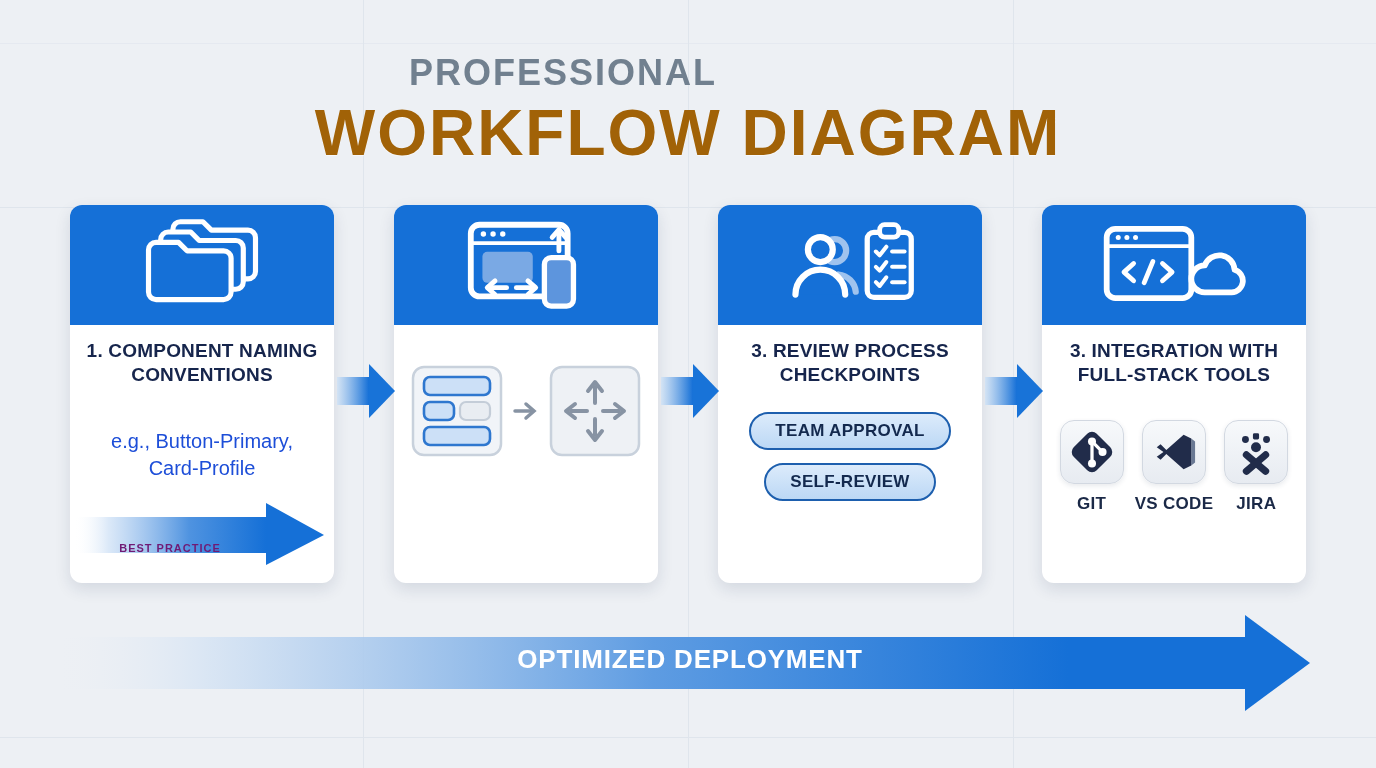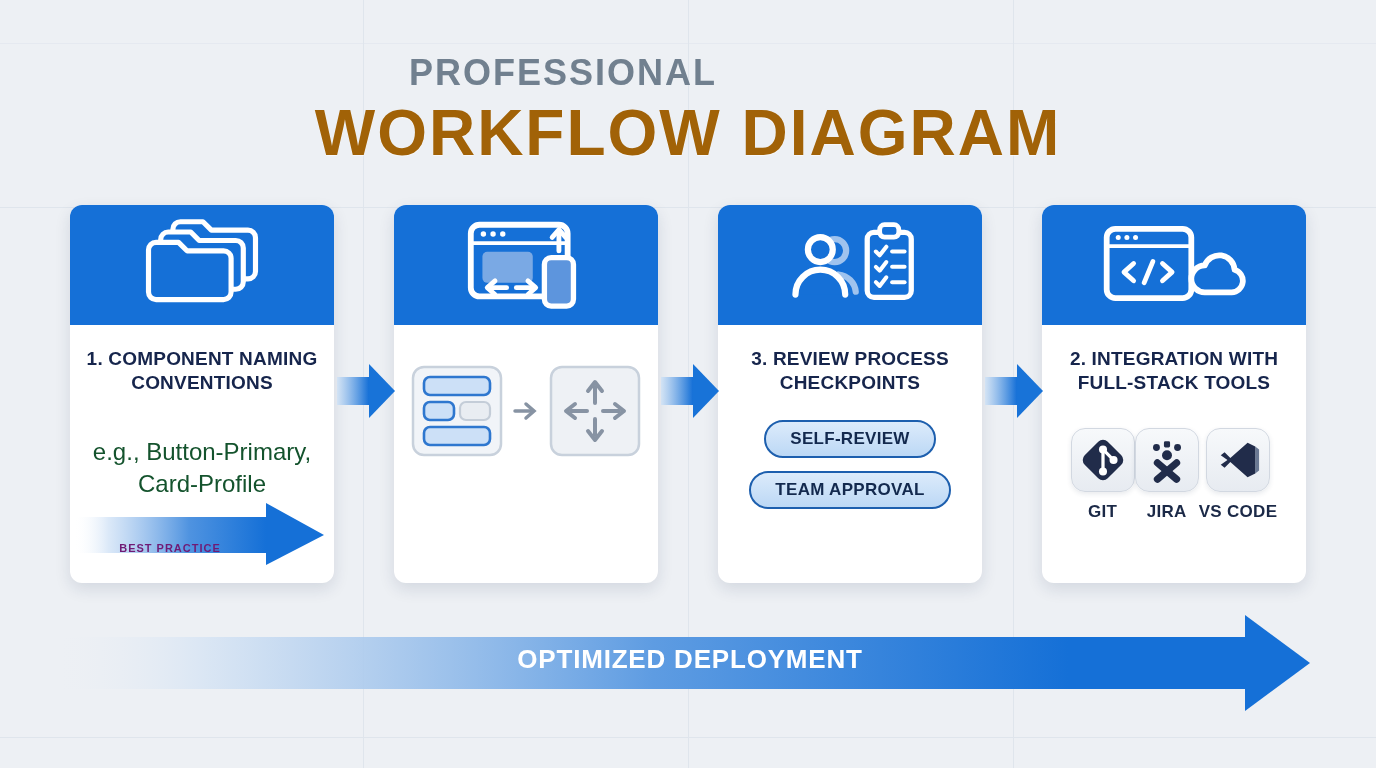--- a/index.html
+++ b/index.html
@@ -33,30 +33,30 @@
     display:flex; flex-direction:column; align-items:center;
   }
   .card1{ left:70px; } .card2{ left:394px; } .card3{ left:718px; } .card4{ left:1042px; }
   .card-header {
     width:264px; height:120px; background:#1570d7;
     border-radius:12px 12px 0 0;
     display:flex; align-items:center; justify-content:center;
     flex:none;
   }
   .card-heading {
-    margin-top:22px; text-align:center;
+    margin-top:14px; text-align:center;
     font-size:19px; font-weight:800; line-height:1.28; color:#16254c;
     letter-spacing:.2px;
   }
   .hw1{ max-width:232px; } .hw2{ max-width:178px; } .hw3{ max-width:212px; } .hw4{ max-width:246px; }
 
   
   .example {
     margin-top:40px; text-align:center; max-width:220px;
-    font-size:24px; line-height:1.35; color:#14532d;
+    font-size:20px; line-height:1.35; color:#1d4ed8;
   }
   .ribbon { position:absolute; left:4px; bottom:16px; width:250px; height:66px; }
   .ribbon-label {
     position:absolute; left:0; top:14px; width:192px; height:66px;
     display:flex; align-items:center; justify-content:center;
     color:#701a75; font-size:11px; font-weight:800; letter-spacing:1px;
     white-space:nowrap;
   }
 
   
@@ -65,21 +65,21 @@
   
   .pill-stack { margin-top:24px; display:flex; flex-direction:column; align-items:center; gap:13px; }
   .pill {
     height:38px; border-radius:19px; border:2.5px solid #1d5fae;
     background:linear-gradient(180deg,#dcebfb,#bcd8f5);
     color:#13294e; font-size:17px; font-weight:800; letter-spacing:.3px;
     display:flex; align-items:center; padding:0 24px; white-space:nowrap;
   }
 
   
-  .tool-row { margin-top:32px; display:flex; align-items:flex-end; }
+  .tool-row { margin-top:32px; display:flex; align-items:flex-end; gap:11px; }
   .tool { display:flex; flex-direction:column; align-items:center; gap:10px; }
   .tool-box {
     width:64px; height:64px; border-radius:14px;
     background:linear-gradient(180deg,#f7f9fb,#e7ebf1);
     border:1.5px solid #d2d8e1;
     box-shadow:0 2px 5px rgba(25,45,80,.10);
     display:flex; align-items:center; justify-content:center;
   }
   .tool-label { font-size:17px; font-weight:800; color:#1b2947; letter-spacing:.3px; white-space:nowrap; }
 
@@ -216,22 +216,22 @@
           <polyline points="97,54 101,58 108,49"></polyline>
             <line x1="114" y1="54" x2="127" y2="54"></line>
           <polyline points="97,70 101,74 108,65"></polyline>
             <line x1="114" y1="70" x2="127" y2="70"></line>
         </g>
       </svg>
     </span>
   </div>
   <div class="card-heading hw3">3. REVIEW PROCESS CHECKPOINTS</div>
   <div class="pill-stack">
+    <div class="pill">TEAM APPROVAL</div>
     <div class="pill">SELF-REVIEW</div>
-    <div class="pill">TEAM APPROVAL</div>
   </div>
 </div>
 
 <div class="card card4">
   <div class="card-header">
     <span>
       <svg width="150" height="92" viewBox="0 0 156 95">
         <rect x="8" y="12" width="88" height="72" rx="9" fill="#1570d7" stroke="#ffffff" stroke-width="6"></rect>
         <line x1="8" y1="30" x2="96" y2="30" stroke="#ffffff" stroke-width="4"></line>
         <circle cx="20" cy="21" r="2.6" fill="#ffffff"></circle>
@@ -239,21 +239,21 @@
         <circle cx="38" cy="21" r="2.6" fill="#ffffff"></circle>
         <g stroke="#ffffff" stroke-width="5" stroke-linecap="round" stroke-linejoin="round" fill="none">
           <polyline points="36,48 26,57 36,66"></polyline>
           <polyline points="66,48 76,57 66,66"></polyline>
           <line x1="56" y1="46" x2="47" y2="68"></line>
         </g>
         <path d="M110 78 h28 a12 12 0 0 0 3 -23.5 a16 16 0 0 0 -31 -4.5 a13.5 13.5 0 0 0 0 28 z" fill="#1570d7" stroke="#ffffff" stroke-width="6" stroke-linejoin="round"></path>
       </svg>
     </span>
   </div>
-  <div class="card-heading hw4">2. INTEGRATION WITH FULL-STACK TOOLS</div>
+  <div class="card-heading hw4">3. INTEGRATION WITH FULL-STACK TOOLS</div>
   <div class="tool-row">
     <div class="tool">
       <div class="tool-box">
         <svg width="46" height="46" viewBox="0 0 48 48">
           <g transform="rotate(45 24 24)">
               <rect x="7" y="7" width="34" height="34" rx="7" fill="#212c4a"></rect>
             </g>
           <g stroke="#ffffff" stroke-width="3.4" stroke-linecap="round">
             <line x1="24" y1="16" x2="24" y2="34"></line>
             <line x1="26" y1="15" x2="33" y2="22"></line>
@@ -261,43 +261,43 @@
           <circle cx="24" cy="13" r="4.2" fill="#ffffff"></circle>
           <circle cx="24" cy="36" r="4.2" fill="#ffffff"></circle>
           <circle cx="35" cy="24" r="4.2" fill="#ffffff"></circle>
         </svg>
       </div>
       <div class="tool-label">GIT</div>
     </div>
     <div class="tool">
       <div class="tool-box">
         <svg width="46" height="46" viewBox="0 0 48 48">
+          <polygon points="42,10 46,13 46,35 42,38" fill="#6a7994"></polygon>
+          <path d="M34 6 L42 10 L42 38 L34 42 L16 26 L10 32 L6 29 L13 24 L6 19 L10 16 L16 22 Z" fill="#212c4a"></path>
+        </svg>
+      </div>
+      <div class="tool-label">VS CODE</div>
+    </div>
+    <div class="tool">
+      <div class="tool-box">
+        <svg width="46" height="46" viewBox="0 0 48 48">
           <g fill="#212c4a">
             <circle cx="13" cy="11" r="3.6"></circle>
             <rect x="20.8" y="4.5" width="6.4" height="6.4" rx="1.5"></rect>
             <circle cx="35" cy="11" r="3.6"></circle>
             <circle cx="24" cy="19" r="5.2"></circle>
           </g>
           <g stroke="#212c4a" stroke-width="7.5" stroke-linecap="round" fill="none">
             <path d="M14 27 L34 44"></path>
             <path d="M34 27 L14 44"></path>
           </g>
         </svg>
       </div>
       <div class="tool-label">JIRA</div>
     </div>
-    <div class="tool">
-      <div class="tool-box">
-        <svg width="46" height="46" viewBox="0 0 48 48">
-          <polygon points="42,10 46,13 46,35 42,38" fill="#6a7994"></polygon>
-          <path d="M34 6 L42 10 L42 38 L34 42 L16 26 L10 32 L6 29 L13 24 L6 19 L10 16 L16 22 Z" fill="#212c4a"></path>
-        </svg>
-      </div>
-      <div class="tool-label">VS CODE</div>
-    </div>
   </div>
 </div>
 
 <div class="flow-arrow fa1">
   <svg width="58" height="62" viewBox="0 0 58 62">
     <defs>
         <linearGradient id="fag" x1="0" y1="0" x2="1" y2="0">
       <stop offset="0" stop-color="#cfe2f6" stop-opacity=".8"></stop>
           <stop offset="1" stop-color="#1570d7"></stop>
     </linearGradient>

